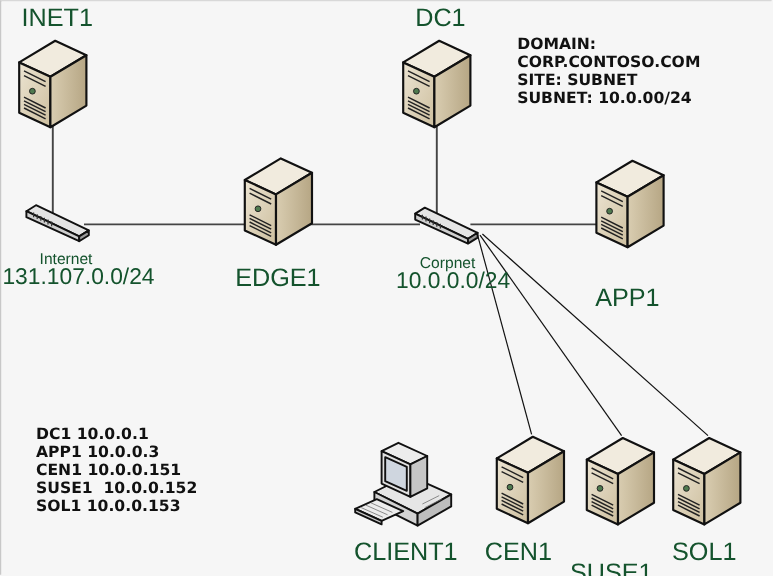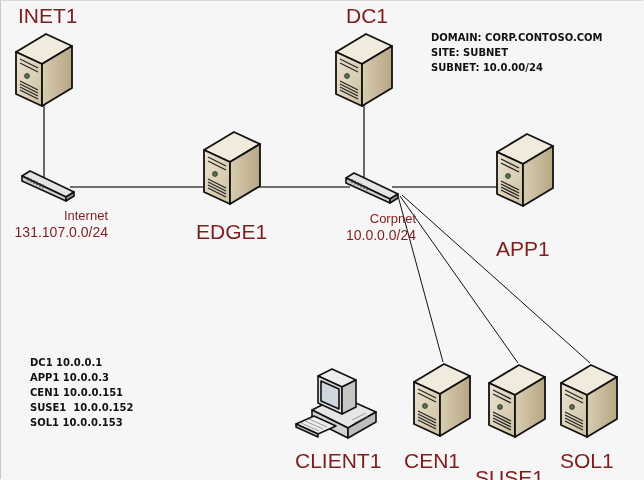--- a/index.html
+++ b/index.html
@@ -1,23 +1,23 @@
 <!DOCTYPE html>
 <html><head>
 <meta charset="utf-8">
 <style>
   html, body { margin:0; padding:0; }
   body { width:644px; height:480px; background:#f6f6f6; position:relative; overflow:hidden; font-family:"Liberation Sans", sans-serif; }
   .frame { position:absolute; left:0; top:0; width:643px; height:479px; border-left:1px solid #c8c8c8; border-top:1px solid #d8d8d8; box-sizing:border-box; }
   svg.links { position:absolute; left:0; top:0; }
-  .node-label { position:absolute; font-family:"Liberation Sans", sans-serif; color:#7f1d1d; white-space:nowrap; }
+  .node-label { position:absolute; font-family:"Liberation Sans", sans-serif; color:#14532d; white-space:nowrap; }
   .big { font-size:21px; }
-  .net { font-size:13px; text-align:right; line-height:16px; }
-  .net .ip { font-size:14px; }
-  .info { position:absolute; font-family:"DejaVu Sans", sans-serif; font-weight:bold; font-size:10px; line-height:15px; color:#111; }
+  .net { font-size:13px; text-align:center; line-height:16px; }
+  .net .ip { font-size:19px; }
+  .info { position:absolute; font-family:"DejaVu Sans", sans-serif; font-weight:bold; font-size:13px; line-height:15px; color:#111; }
   .icon { position:absolute; }
 </style>
 </head>
 <body>
 
 <div class="frame"></div>
 
 <svg class="links" width="644" height="480">
   <g stroke="#444" stroke-width="1.6" fill="none">
     <line x1="44" y1="105" x2="44" y2="178"></line>

